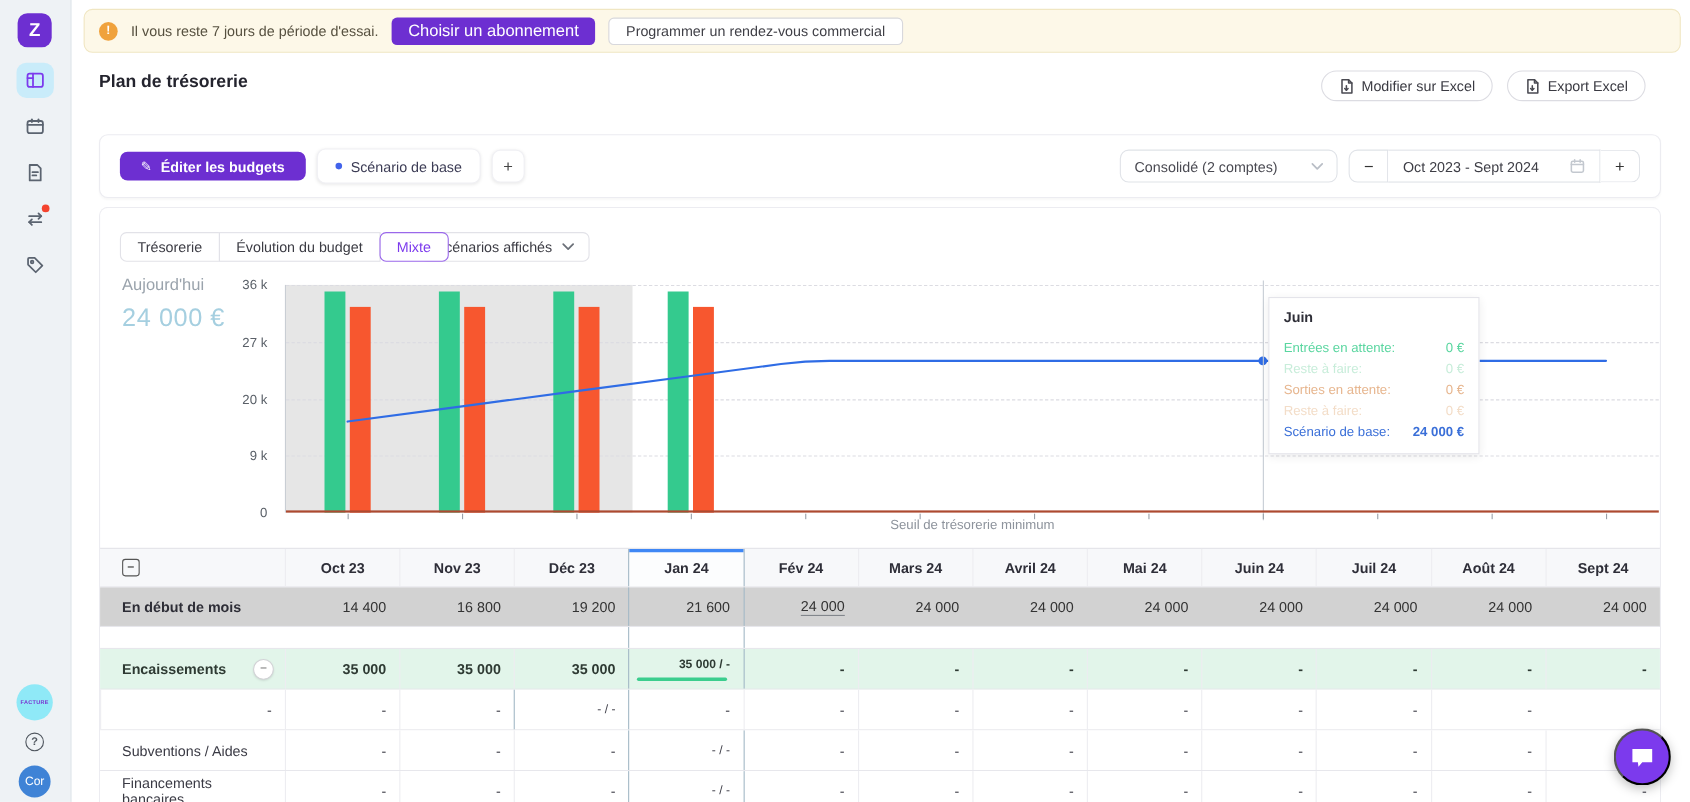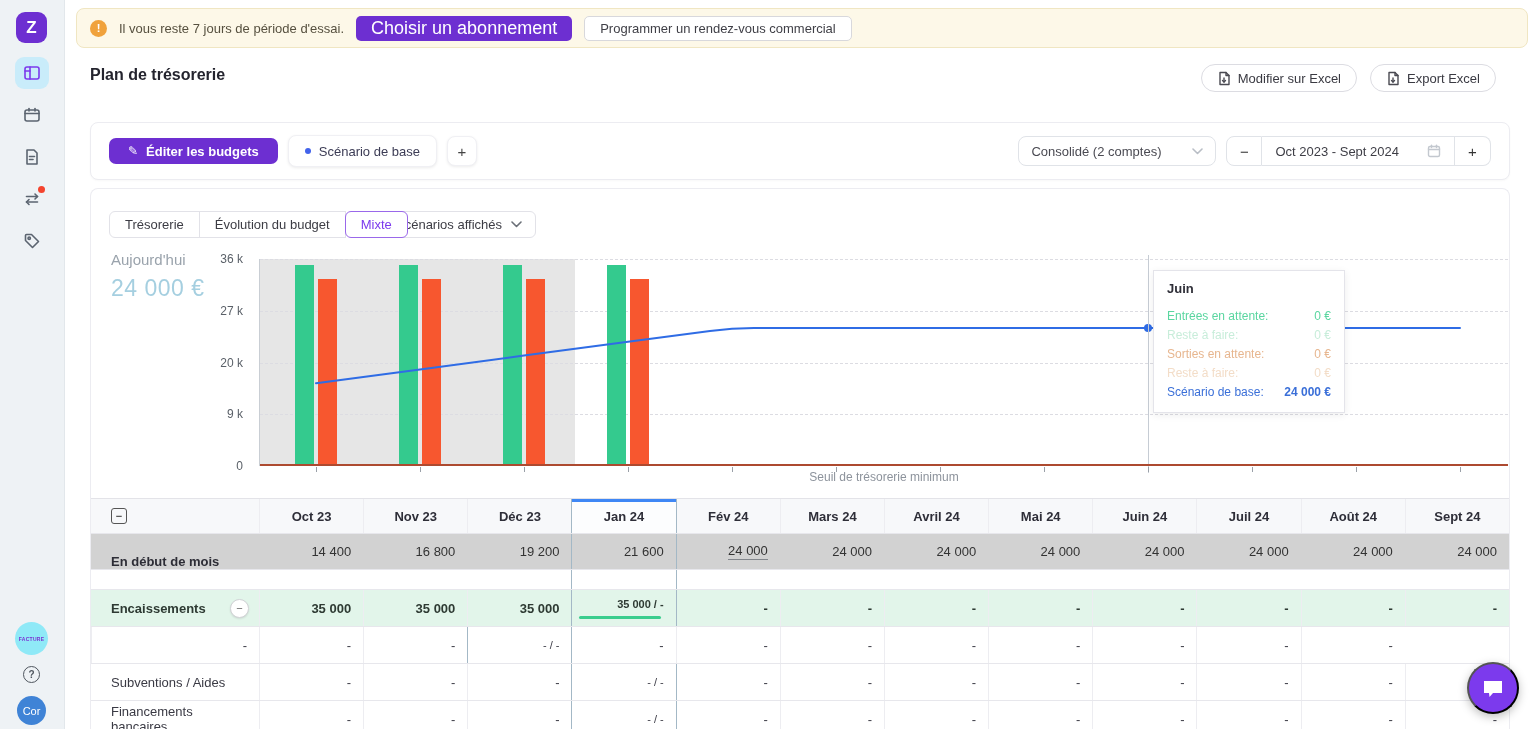--- a/index.html
+++ b/index.html
@@ -22,21 +22,21 @@
         font-size:10px;font-weight:bold;display:flex;align-items:center;justify-content:center;}
   .avatar{position:absolute;left:17px;top:696px;width:29px;height:29px;border-radius:50%;background:#3f83d6;color:#fff;
         font-size:11px;display:flex;align-items:center;justify-content:center;}
 
   
   .banner{position:absolute;left:76px;top:8px;width:1452px;height:40px;box-sizing:border-box;background:#fdf8e8;
         border:1px solid #f0e6c2;border-radius:8px;display:flex;align-items:center;gap:12px;padding:0 13px;}
   .warn{width:17px;height:17px;border-radius:50%;background:#f0a23c;color:#fff;font-size:11px;font-weight:bold;
         display:flex;align-items:center;justify-content:center;flex:0 0 auto;}
   .banner .msg{font-size:13px;color:#56503f;}
-  .btn-primary{background:#6d2fd1;color:#fff;border:none;border-radius:5px;height:25px;padding:0 15px;font-size:18px;}
+  .btn-primary{background:#6d2fd1;color:#fff;border:none;border-radius:5px;height:25px;padding:0 15px;font-size:15px;}
   .btn-outline{background:#fff;border:1px solid #d8d8dc;border-radius:5px;height:25px;padding:0 15px;font-size:13px;color:#3f3f46;}
 
   
   .page-title{position:absolute;left:90px;top:66px;font-size:16px;font-weight:bold;color:#24242e;}
   .excel-btns{position:absolute;top:64px;right:40px;display:flex;gap:13px;}
   .pill{height:28px;border:1px solid #dcdce2;border-radius:15px;background:#fff;display:flex;align-items:center;gap:7px;
         padding:0 15px;font-size:13px;color:#3a3a42;}
   .doc-ic{stroke:#4a4a52;fill:none;stroke-width:1.4;stroke-linecap:round;stroke-linejoin:round;}
 
   
@@ -97,21 +97,21 @@
   .ptable{position:absolute;left:0;right:0;top:309px;}
   .trow{display:grid;grid-template-columns:168px repeat(12,1fr);border-bottom:1px solid #e7e7ec;box-sizing:border-box;}
   .tcell{display:flex;align-items:center;justify-content:flex-end;padding:0 12px 0 4px;font-size:13px;color:#3d3d47;
         border-left:1px solid #ededf1;box-sizing:border-box;min-width:0;}
   .tlabel{justify-content:flex-start;padding-left:20px;border-left:none;color:#3a3a44;}
   .thead{height:36px;background:#f7f8fa;border-top:1px solid #e3e3e8;}
   .thead .tcell{justify-content:center;font-weight:bold;color:#2e2e38;padding:0 4px;}
   .thead .tlabel{justify-content:flex-start;padding-left:20px;}
   .rsummary{height:36px;background:#d2d2d2;}
   .rsummary .tcell{border-left-color:transparent;color:#333;}
-  .rsummary .tlabel{font-weight:bold;color:#2d2d36;align-items:flex-end;}
+  .rsummary .tlabel{font-weight:bold;color:#2d2d36;}
   .rspacer{height:20px;background:#fff;}
   .rspacer .tcell{border-left-color:transparent;}
   .rsection{height:37px;background:#e2f5ea;}
   .rsection .tcell{font-weight:bold;color:#2e3a33;}
   .rsection .tlabel{justify-content:space-between;padding-right:10px;}
   .ritem{height:37px;background:#fff;}
   .sel-l{border-left:1px solid #a3b8c6 !important;}
   .sel-r{border-left:1px solid #a3b8c6 !important;}
   .sel-top{box-shadow:inset 0 3px 0 #3f87f5;background:#fcfdfe;}
   .collapse-sq{width:14px;height:14px;border:1.4px solid #555;border-radius:3px;color:#555;font-size:11px;line-height:12px;

